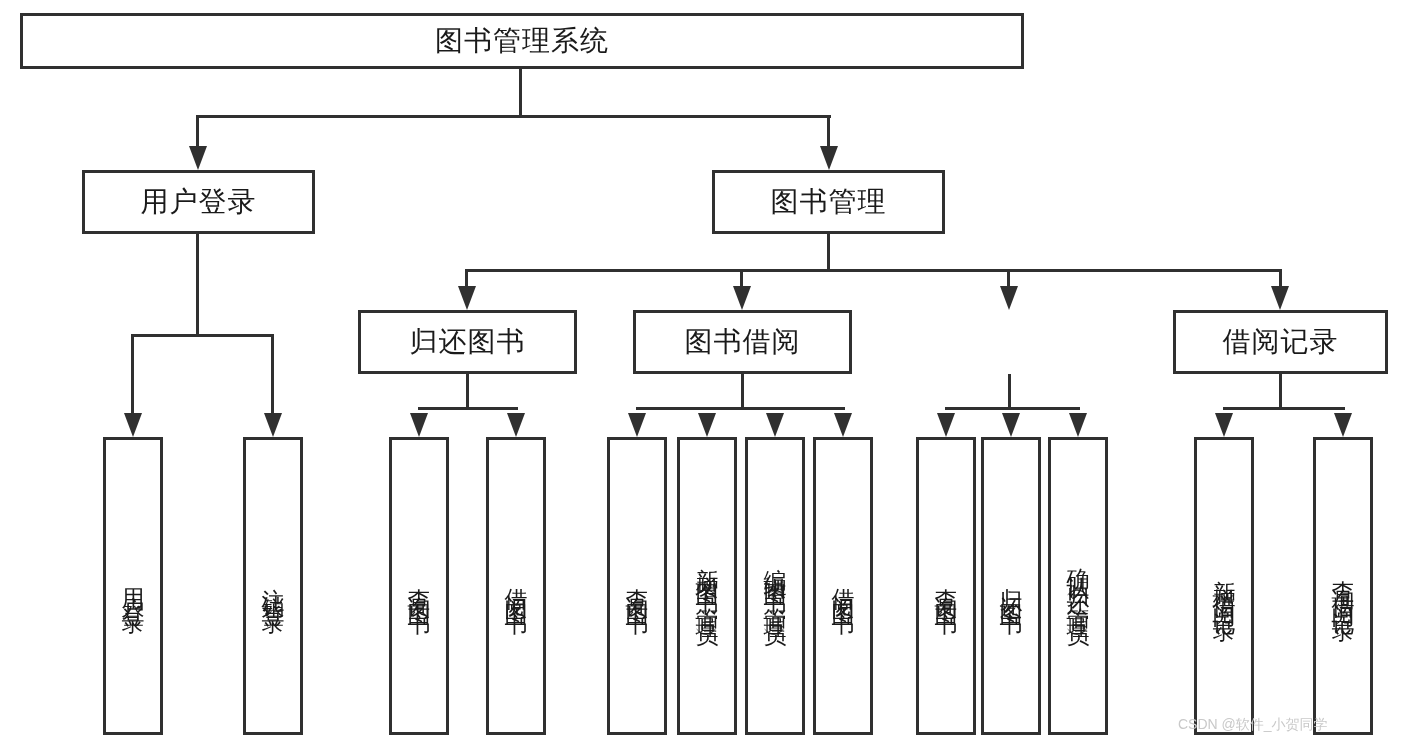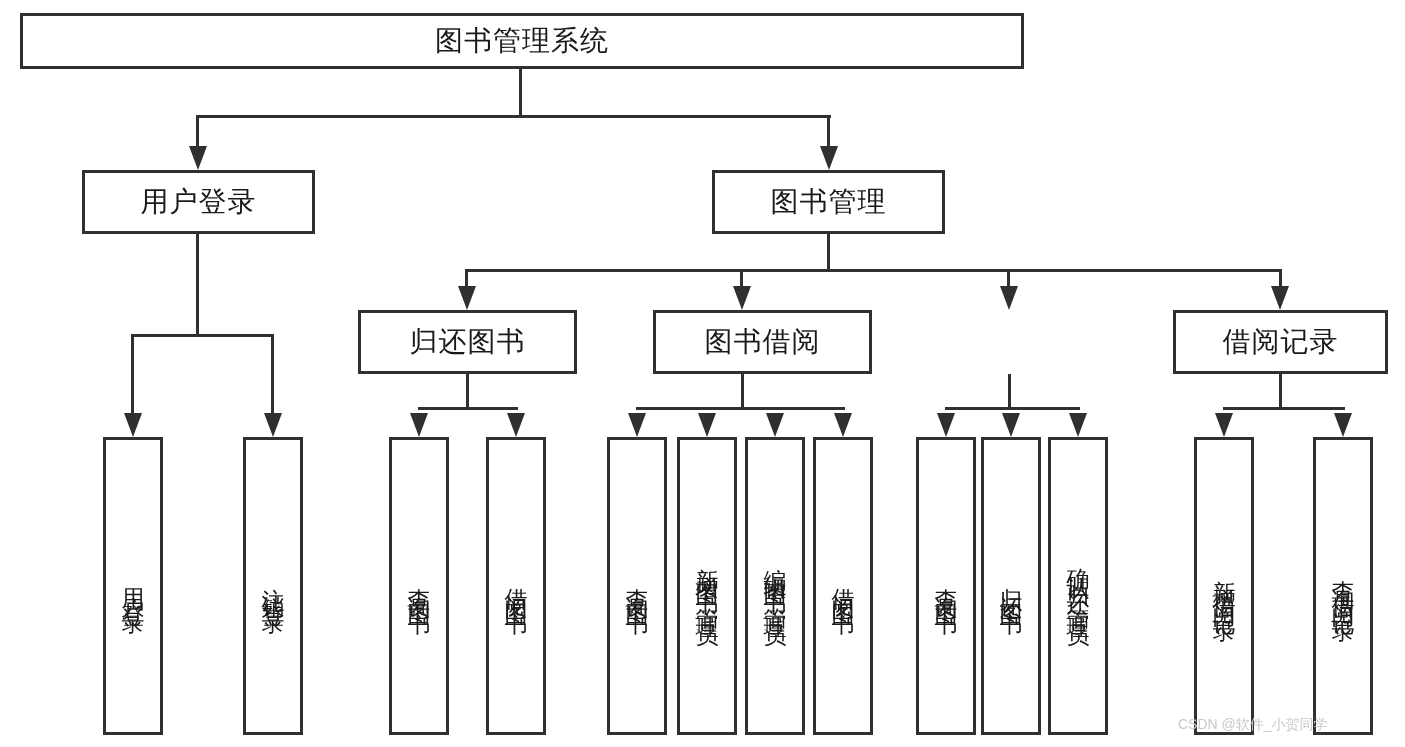--- a/index.html
+++ b/index.html
@@ -113,21 +113,21 @@
   <div class="line" style="left:1007px;top:269px;width:3px;height:22px;"></div>
   <div class="line" style="left:1279px;top:269px;width:3px;height:22px;"></div>
   <div class="arrow" style="left:458px;top:286px;"></div>
   <div class="arrow" style="left:733px;top:286px;"></div>
   <div class="arrow" style="left:1000px;top:286px;"></div>
   <div class="arrow" style="left:1271px;top:286px;"></div>
 
   <div class="hbox" style="left:358px;top:310px;width:219px;height:64px;">
     <span>归还图书</span>
   </div>
-  <div class="hbox" style="left:633px;top:310px;width:219px;height:64px;margin-left:20px;">
+  <div class="hbox" style="left:633px;top:310px;width:219px;height:64px;">
     <span>图书借阅</span>
   </div>
   <div class="hbox" style="left:1173px;top:310px;width:215px;height:64px;">
     <span>借阅记录</span>
   </div>
 
   <div class="line" style="left:466px;top:374px;width:3px;height:36px;"></div>
   <div class="line" style="left:418px;top:407px;width:100px;height:3px;"></div>
   <div class="arrow" style="left:410px;top:413px;"></div>
   <div class="arrow" style="left:507px;top:413px;"></div>

